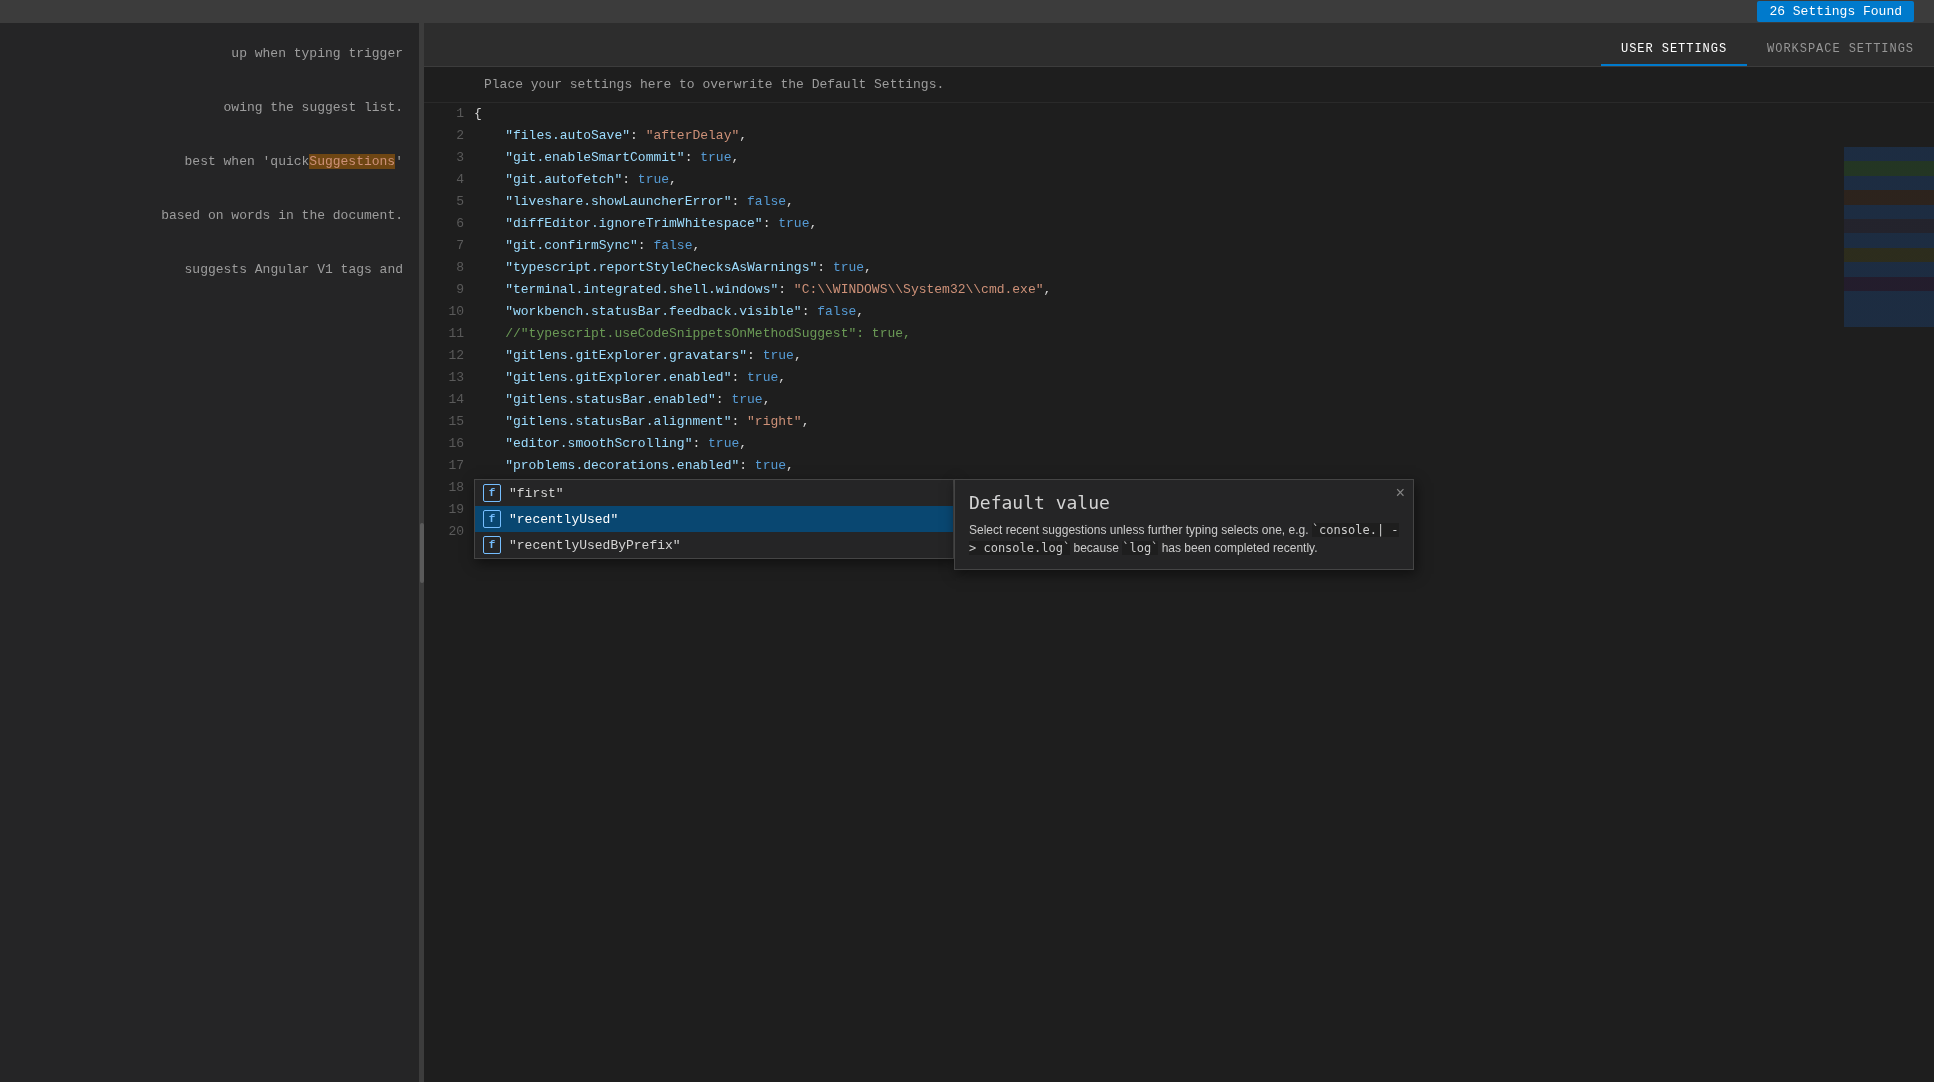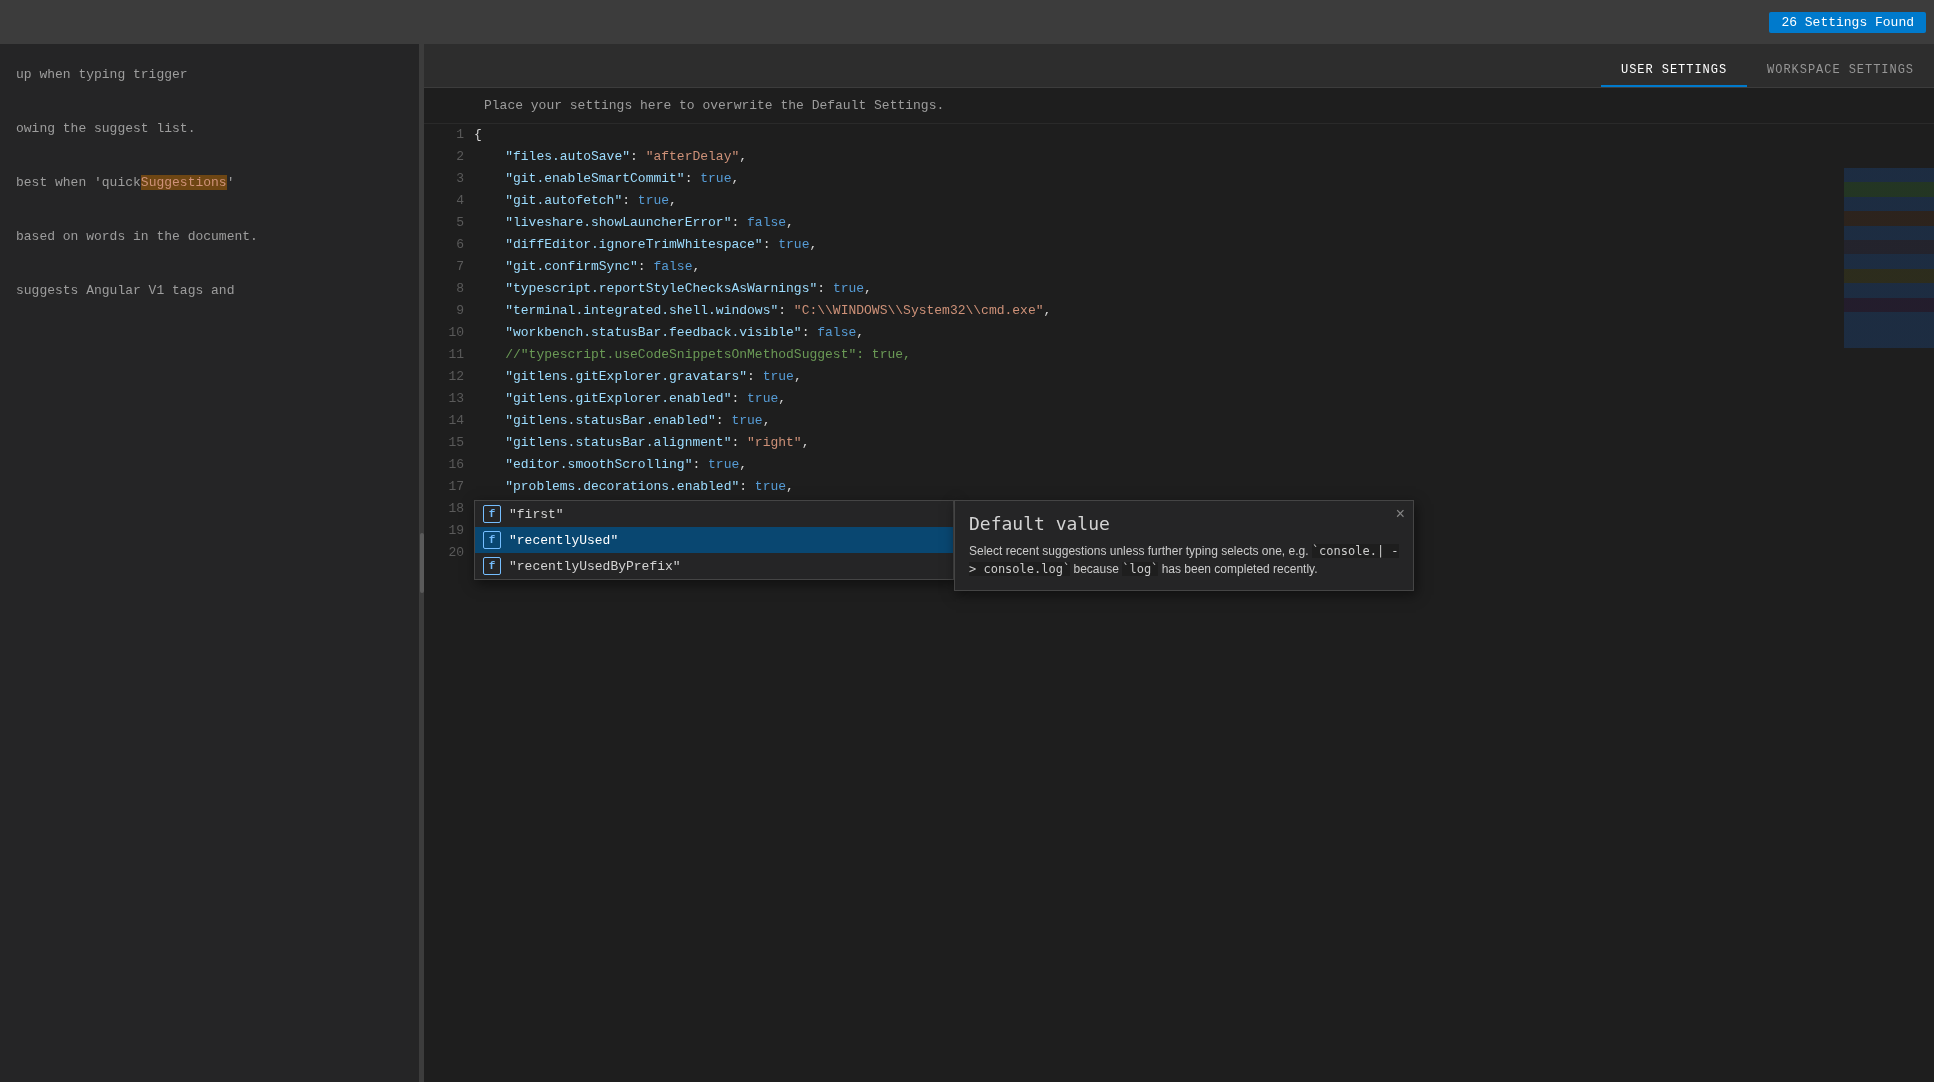--- a/index.html
+++ b/index.html
@@ -11,25 +11,25 @@
       width: 1934px;
       height: 1082px;
       overflow: hidden;
       display: flex;
       flex-direction: column;
     }
 
     
     .top-bar {
       background: #3c3c3c;
-      height: 44px;
+      height: 23px;
       display: flex;
       align-items: center;
       justify-content: flex-end;
-      padding-right: 8px;
+      padding-right: 20px;
       flex-shrink: 0;
     }
     .settings-found-badge {
       background: #007acc;
       color: #fff;
       padding: 3px 12px;
       font-size: 13px;
       border-radius: 2px;
     }
 
@@ -51,20 +51,21 @@
       line-height: 1.7;
       overflow: hidden;
       position: relative;
     }
     .sidebar-panel .highlight-orange {
       background: #b8680080;
       color: #ce9178;
     }
     .sidebar-text {
       color: #9d9d9d;
+      text-align: right;
     }
 
     
     .editor-panel {
       flex: 1;
       display: flex;
       flex-direction: column;
       background: #1e1e1e;
       overflow: hidden;
     }

